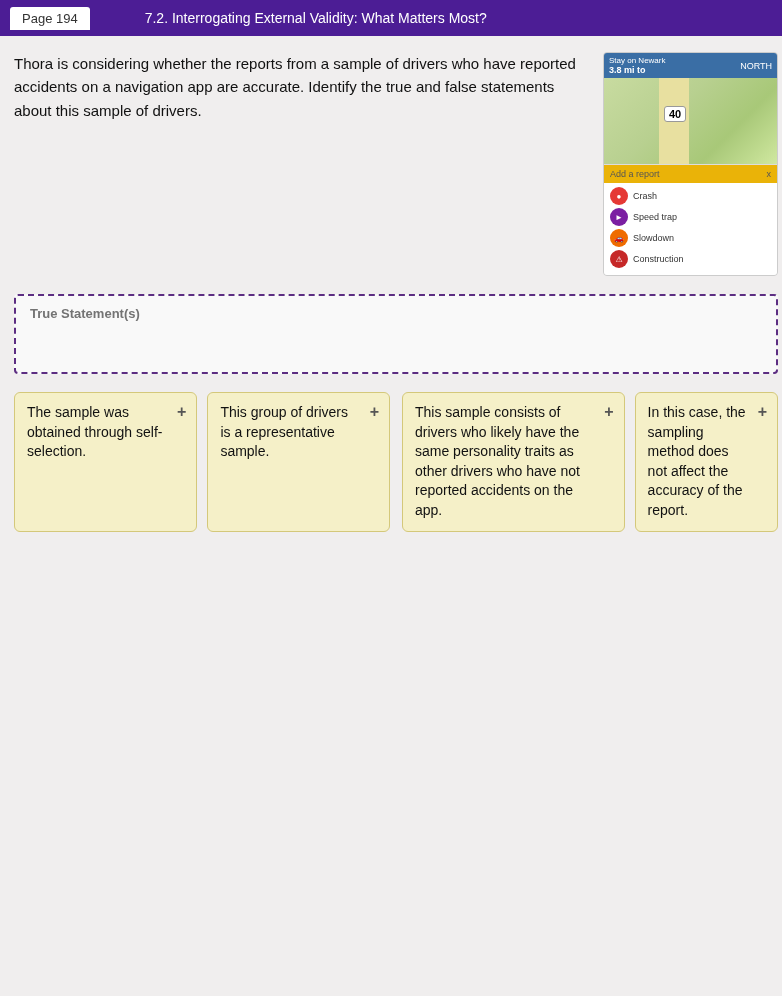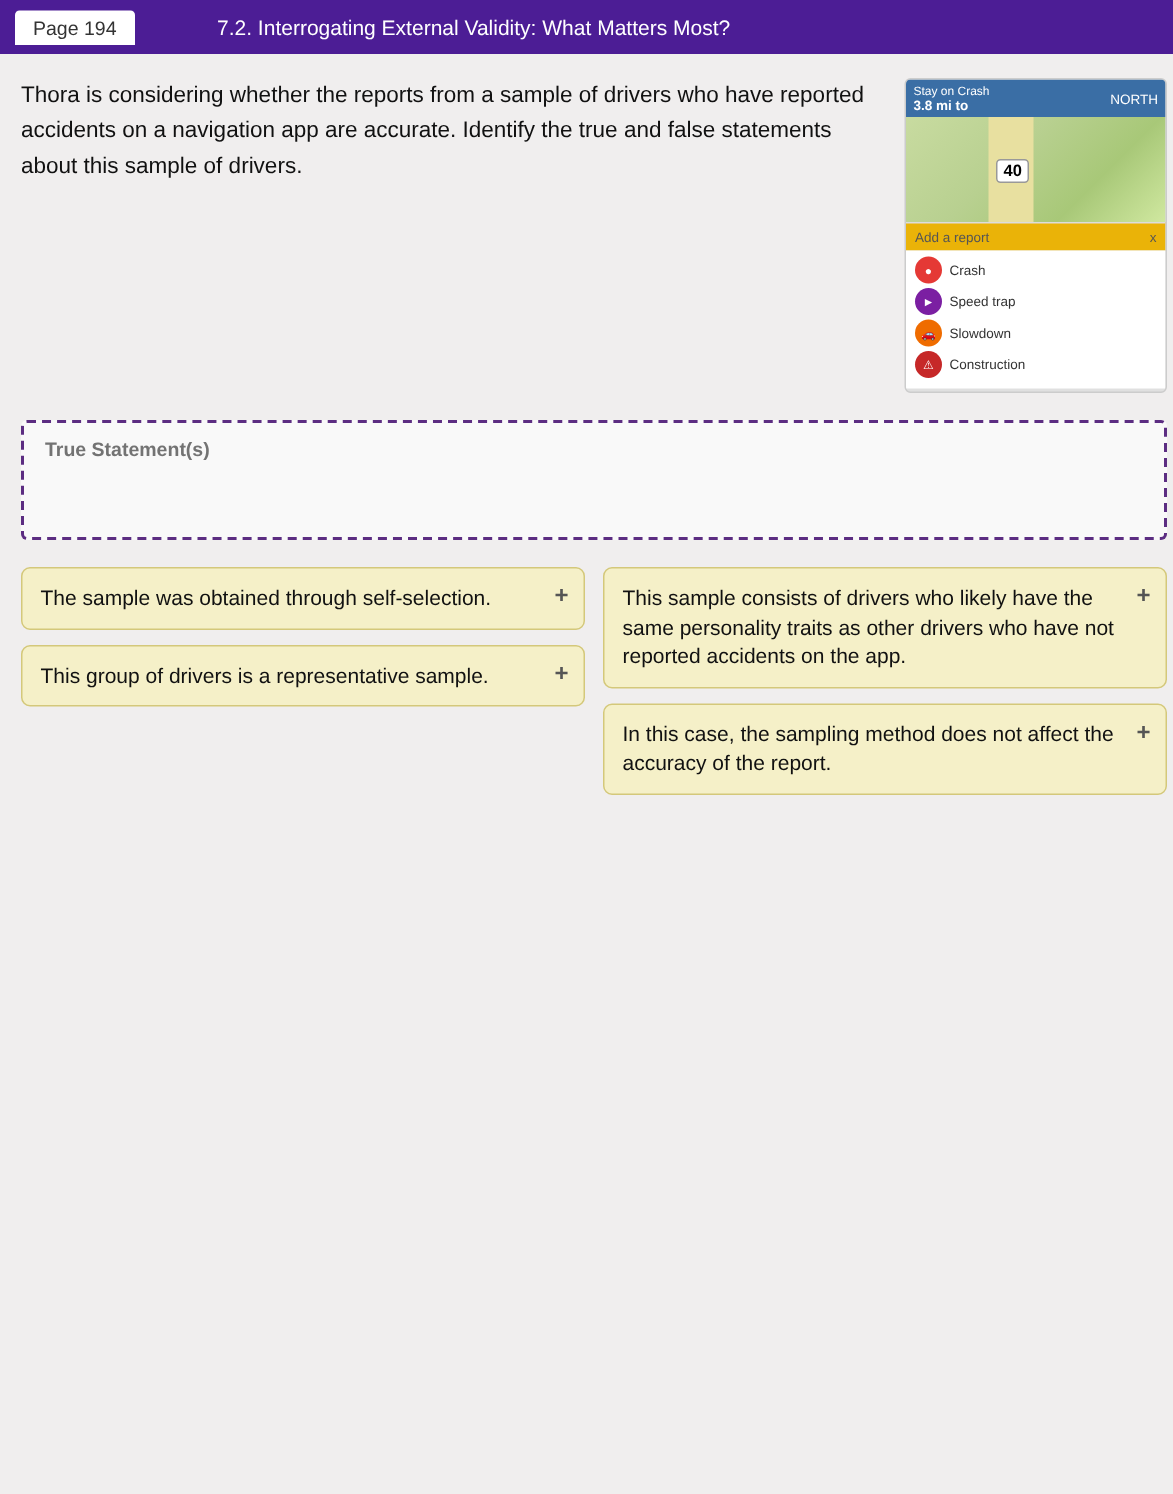--- a/index.html
+++ b/index.html
@@ -78,21 +78,21 @@
     }
     .map-top-bar .stay-on {
       font-size: 8px;
     }
     .map-top-bar .distance {
       font-size: 9px;
       font-weight: bold;
     }
     .map-body {
       background: linear-gradient(135deg, #c8dba0 0%, #b8d090 40%, #a8c878 70%, #d0e8a0 100%);
-      height: 70px;
+      height: 86px;
       position: relative;
       display: flex;
       align-items: center;
       justify-content: center;
       text-decoration: underline;
     }
     .map-road {
       position: absolute;
       background: #e8e0a0;
       width: 30px;
@@ -166,21 +166,20 @@
     }
 
     
     .cards-section {
       display: flex;
       gap: 12px;
       margin-bottom: 18px;
     }
     .cards-column {
       display: flex;
-      flex-direction: column;
       gap: 10px;
       flex: 1;
     }
     .card {
       background: #f5f0c8;
       border: 1px solid #d4c87a;
       border-radius: 6px;
       padding: 10px 28px 10px 12px;
       font-size: 14px;
       color: #111;
@@ -216,21 +215,21 @@
 </div>
 
 <div class="main">
 
   <div class="top-section">
     <div class="problem-text">Thora is considering whether the reports from a sample of drivers who have reported accidents on a navigation app are accurate. Identify the true and false statements about this sample of drivers.</div>
 
     <div class="map-widget">
       <div class="map-top-bar">
         <div>
-          <div class="stay-on">Stay on Crash</div>
+          <div class="stay-on">Stay on Newark</div>
           <div class="distance">3.8 mi to</div>
         </div>
         <div>NORTH</div>
       </div>
       <div class="map-body">
         <div class="map-road"></div>
         <div class="map-number">40</div>
       </div>
       <div class="map-add-report">
         <span>Add a report</span>

